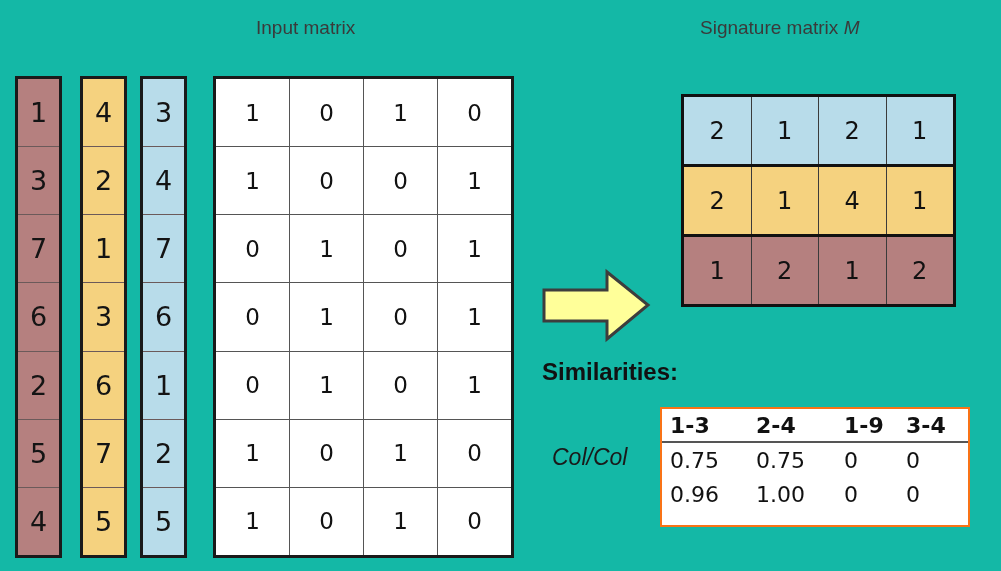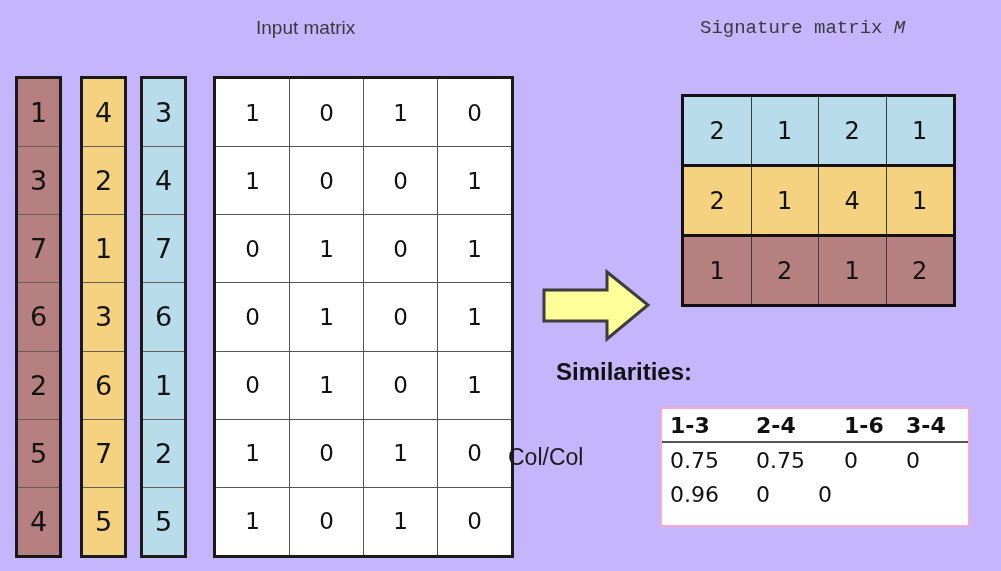--- a/index.html
+++ b/index.html
@@ -5,21 +5,21 @@
   * { box-sizing: border-box; }
   html, body {
     margin: 0; padding: 0;
     background: #ffffff;
     font-family: "Liberation Sans", sans-serif;
   }
   #canvas {
     position: relative;
     width: 1001px;
     height: 571px;
-    background: #c4b5fd;
+    background: #14b8a6;
     overflow: hidden;
   }
 
   .abs { position: absolute; }
 
   
   .title {
     font-size: 19px;
     color: #3a3a3a;
     font-weight: 400;
@@ -108,49 +108,50 @@
     justify-content: center;
     font-size: 24px;
     color: #111;
     font-family: "DejaVu Sans", sans-serif;
   }
   .sig-cell:last-child { border-right: none; }
 
   
   #similarities-heading {
     position: absolute;
-    left: 556px;
+    left: 542px;
     top: 358px;
     font-size: 24px;
     font-weight: bold;
     color: #111;
     font-family: "Liberation Sans", sans-serif;
   }
   #sim-rowlabels {
     position: absolute;
-    left: 508px;
+    left: 552px;
     top: 440px;
     width: 128px;
+    font-style: italic;
   }
   .sim-rowlabel {
     height: 34px;
     line-height: 34px;
     font-size: 23px;
     color: #1a1a1a;
     text-align: left;
     font-family: "Liberation Sans", sans-serif;
     white-space: nowrap;
   }
   #sim-table {
     position: absolute;
     left: 660px;
     top: 407px;
     width: 310px;
     height: 120px;
-    border: 2px solid #f9a8d4;
+    border: 2px solid #f97316;
     background: #fff;
   }
   .sim-header-row {
     display: flex;
     height: 34px;
     border-bottom: 2px solid #555;
   }
   .sim-body-row {
     display: flex;
     height: 34px;
@@ -169,21 +170,21 @@
   .sim-c3 { width: 62px; text-align: right; }
   .sim-header-row .sim-cell { font-weight: 600; }
 </style>
 </head>
 <body>
 
 <div id="canvas">
 
   <div class="abs title" style="left:256px; top:17px;">Input matrix</div>
 
-  <div class="abs title" style="left:700px; top:17px;font-family:Liberation Mono, monospace;"><span>Signature matrix </span><span class="ital">M</span></div>
+  <div class="abs title" style="left:700px; top:17px;"><span>Signature matrix </span><span class="ital">M</span></div>
 
   <div class="perm-col" id="perm-col-0" style="left: 15px; background: rgb(181, 128, 127);">
       <div class="perm-cell">1</div>
       <div class="perm-cell">3</div>
       <div class="perm-cell">7</div>
       <div class="perm-cell">6</div>
       <div class="perm-cell">2</div>
       <div class="perm-cell">5</div>
       <div class="perm-cell">4</div>
     </div>
@@ -281,29 +282,30 @@
   <div id="similarities-heading">Similarities:</div>
 
   <div id="sim-rowlabels">
       <div class="sim-rowlabel">Col/Col</div>
     </div>
 
   <div id="sim-table">
       <div class="sim-header-row">
         <div class="sim-cell sim-c0">1-3</div>
         <div class="sim-cell sim-c1">2-4</div>
-        <div class="sim-cell sim-c2">1-6</div>
+        <div class="sim-cell sim-c2">1-9</div>
         <div class="sim-cell sim-c3">3-4</div>
       </div>
       <div class="sim-body-row">
         <div class="sim-cell sim-c0">0.75</div>
         <div class="sim-cell sim-c1">0.75</div>
         <div class="sim-cell sim-c2">0</div>
         <div class="sim-cell sim-c3">0</div>
       </div>
       <div class="sim-body-row">
         <div class="sim-cell sim-c0">0.96</div>
+        <div class="sim-cell sim-c1">1.00</div>
         <div class="sim-cell sim-c2">0</div>
         <div class="sim-cell sim-c3">0</div>
       </div>
     </div>
 
 </div>
 
 </body></html>

